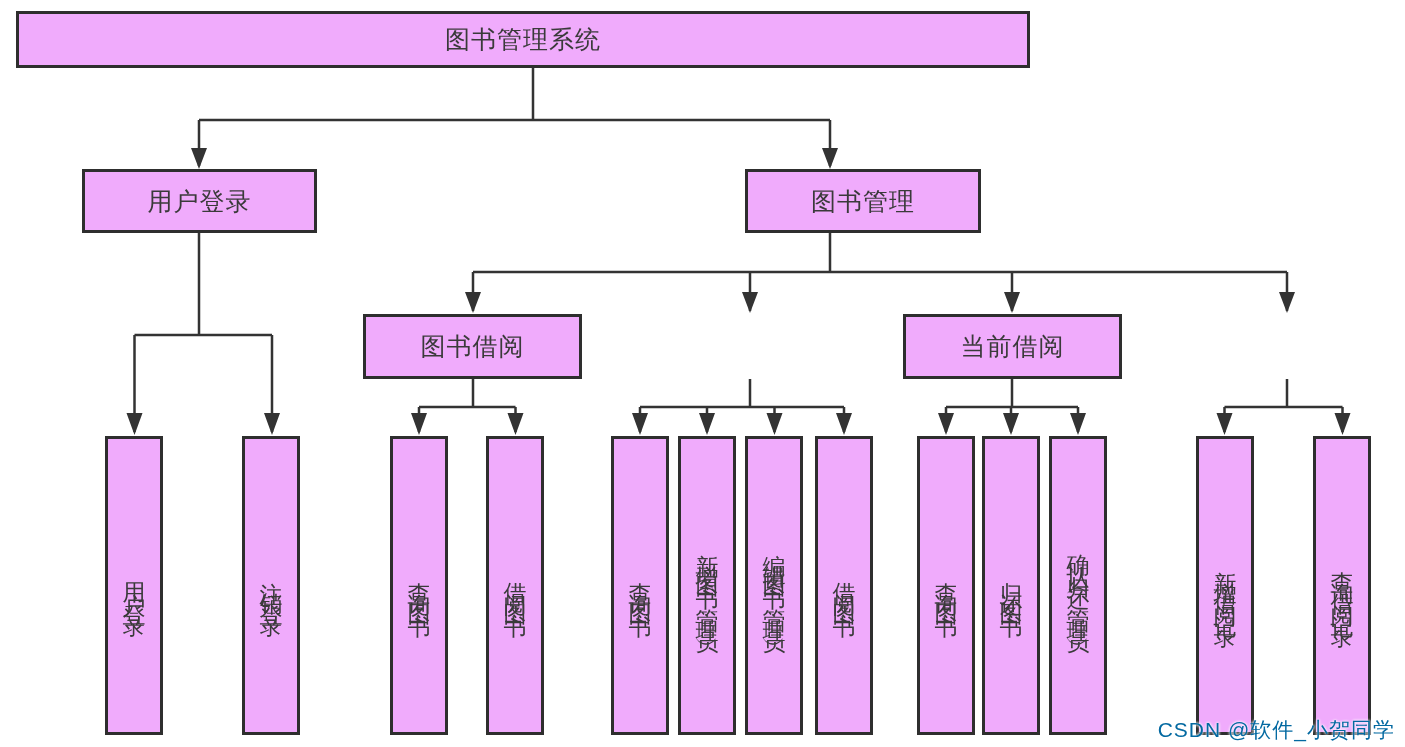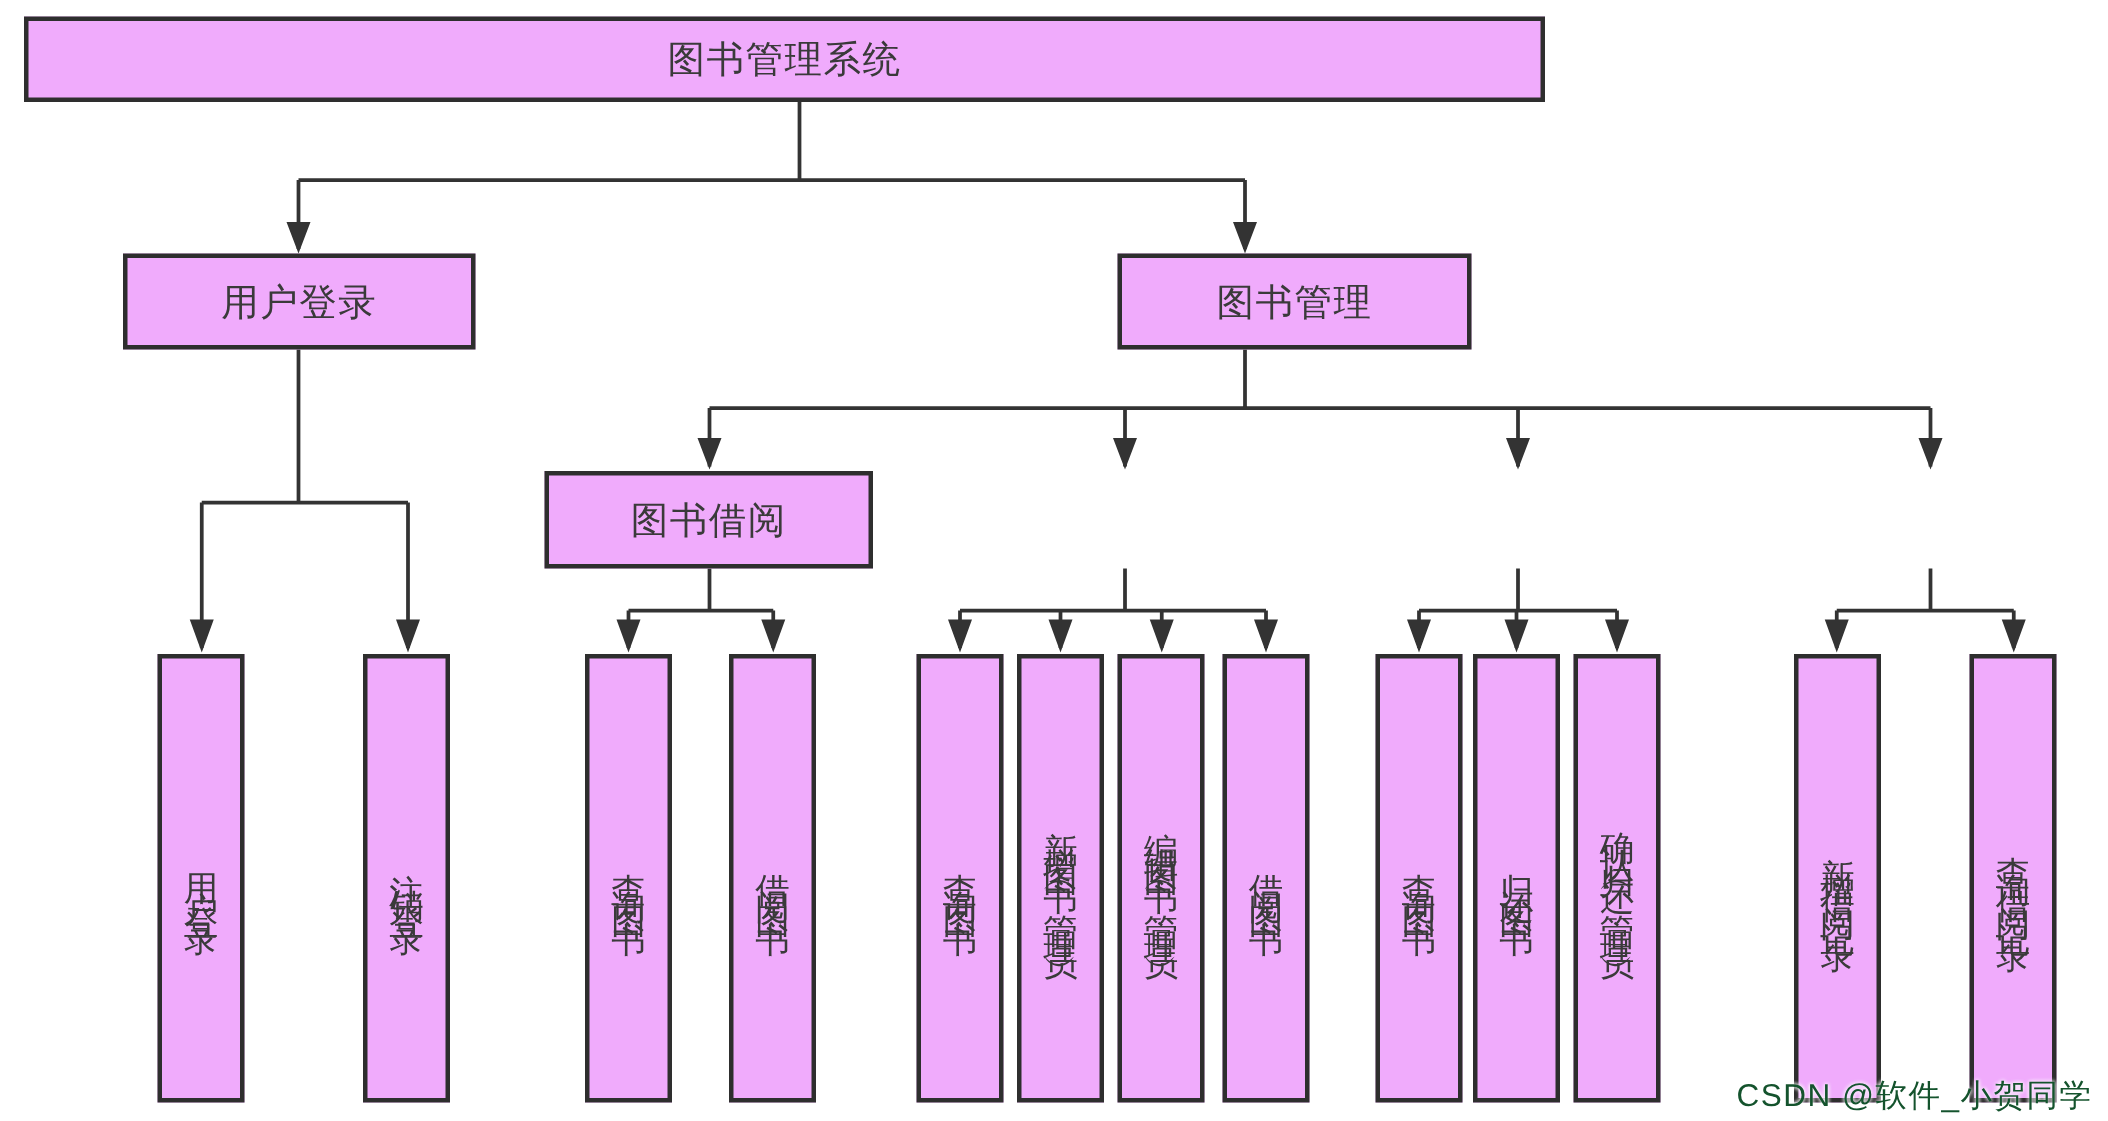--- a/index.html
+++ b/index.html
@@ -57,21 +57,21 @@
     font-size: 23px;
     letter-spacing: 11px;
     line-height: 1;
     color: #3a3a3a;
   }
   .watermark {
     position: absolute;
     right: 10px;
     bottom: 3px;
     font-size: 21px;
-    color: #14532d;
+    color: #0369a1;
     letter-spacing: 1px;
     text-shadow: 0 0 3px #ffffff, 0 0 3px #ffffff;
     white-space: nowrap;
     text-align: right;
   }
 </style>
 </head>
 <body>
 
 <div class="canvas">
@@ -100,20 +100,21 @@
              M938,413 h16 l-8,22 z  M1003,413 h16 l-8,22 z  M1070,413 h16 l-8,22 z
              M1216.5,413 h16 l-8,22 z  M1334.5,413 h16 l-8,22 z"></path>
   </svg>
 
   <div class="node h" style="left:16px; top:11px; width:1014px; height:57px;">图书管理系统</div>
 
   <div class="node h lvl2" style="left:82px; width:235px;">用户登录</div>
   <div class="node h lvl2" style="left:712px; width:236px;margin-left:33px;">图书管理</div>
 
   <div class="node h lvl3" style="left:363px;">图书借阅</div>
+  <div class="node h lvl3" style="left:903px;">当前借阅</div>
 
   <div class="node v" style="left:105px;">
     <span class="vt">用户登录</span>
   </div>
   <div class="node v" style="left:242px;">
     <span class="vt">注销登录</span>
   </div>
 
   <div class="node v" style="left:390px;">
     <span class="vt">查询图书</span>

